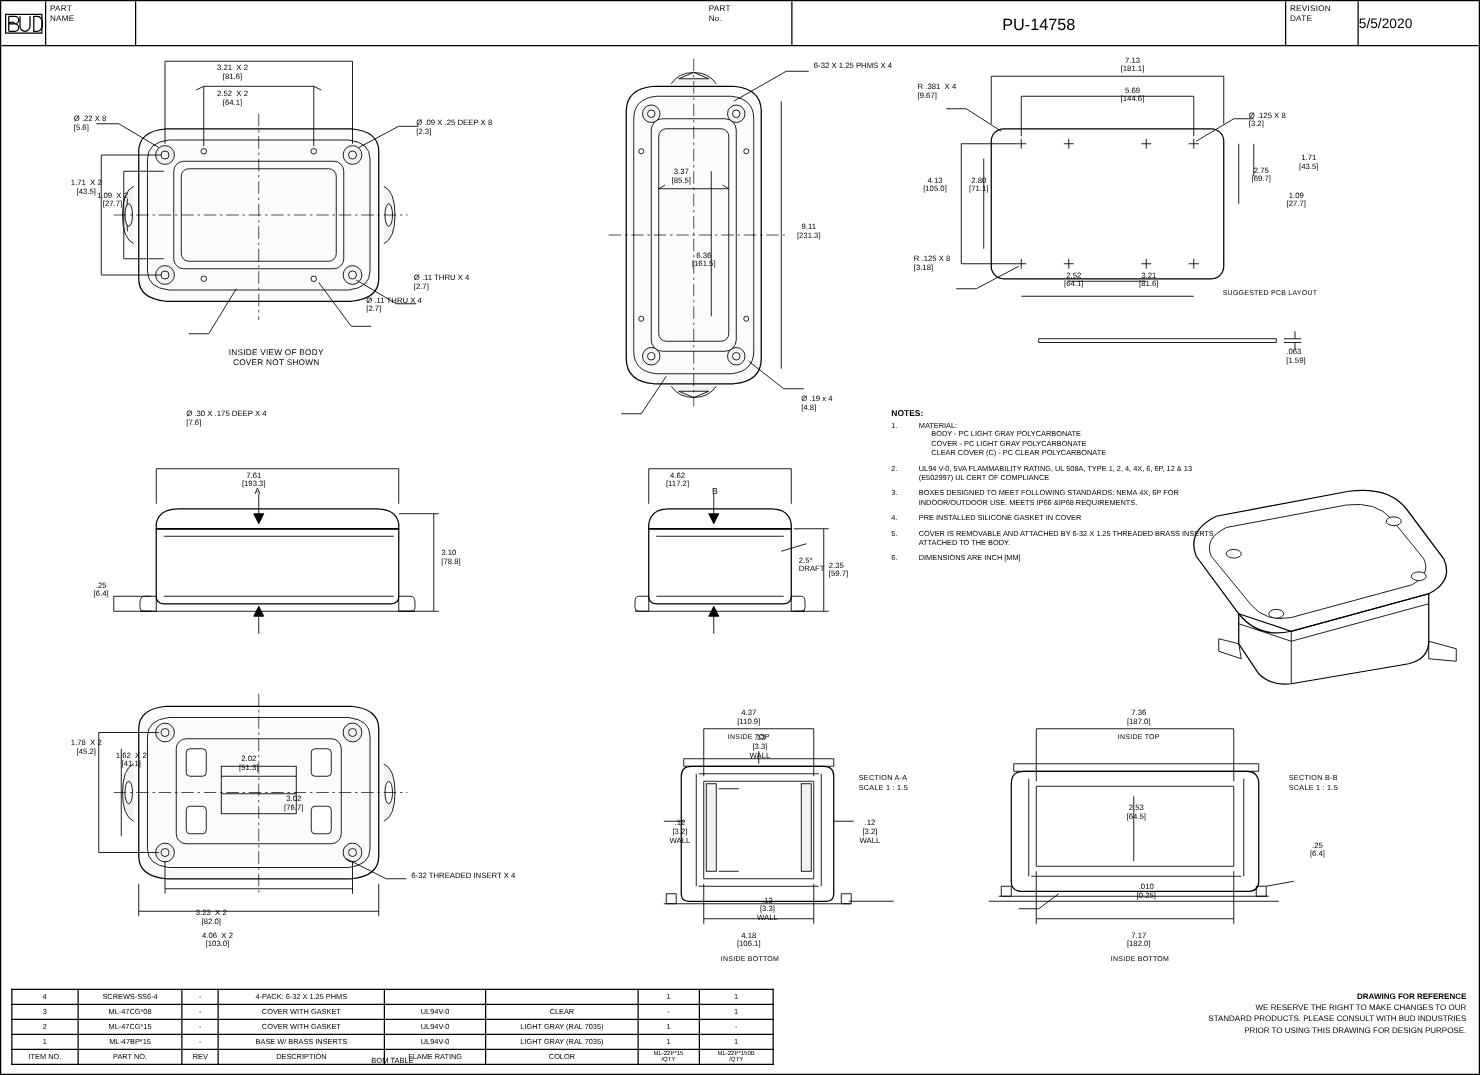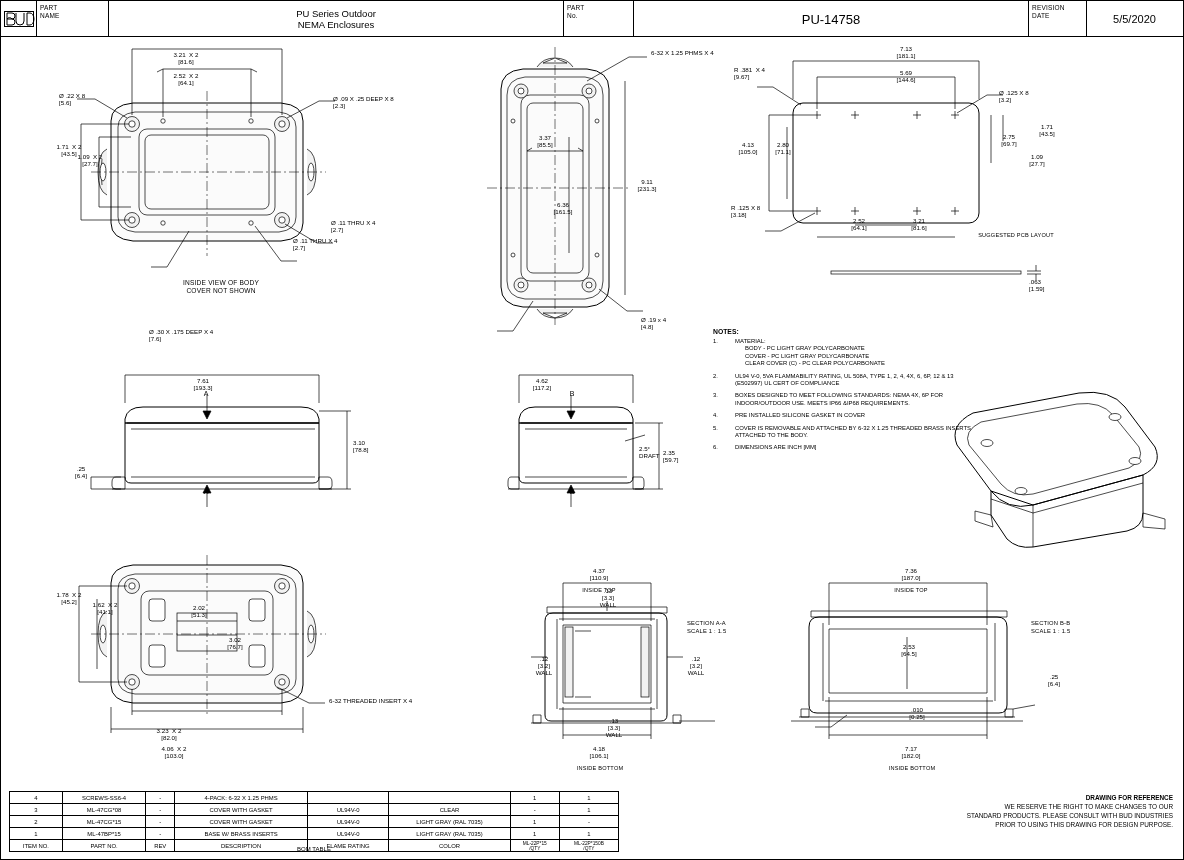--- a/index.html
+++ b/index.html
@@ -57,36 +57,32 @@
         <rect x="0.5" y="0.5" width="29" height="15" class="ln med" fill="#fff"></rect>
         <path d="M3 2 L3 14 M3 2 L8 2 A3 3 0 0 1 8 8 L3 8 A3 3 0 0 1 8 8 L8 8 A3 3 0 0 1 8 14 L3 14" class="ln med"></path>
         <path d="M12 2 L12 10 A4 4 0 0 0 20 10 L20 2" class="ln med"></path>
         <path d="M23 2 L23 14 L26 14 A4 6 0 0 0 26 2 L23 2" class="ln med"></path>
       </svg>
     </div>
     <div class="tb-cell" style="left:36px; width:72px;">
       <div class="tb-lbl" style="white-space:pre;">PART
 NAME</div>
     </div>
-    <div class="tb-cell" style="left:108px; width:455px; display:flex; align-items:center; justify-content:center;">
-      <div class="tb-val" style="white-space:pre; text-align:center;">PU Series Outdoor
-NEMA Enclosures</div>
-    </div>
     <div class="tb-cell" style="left:563px; width:70px;">
       <div class="tb-lbl" style="white-space:pre;">PART
 No.</div>
     </div>
     <div class="tb-cell" style="left:633px; width:395px; display:flex; align-items:center; justify-content:center;">
       <div class="tb-val" style="font-size:13px;">PU-14758</div>
     </div>
     <div class="tb-cell" style="left:1028px; width:58px;">
       <div class="tb-lbl" style="white-space:pre;">REVISION
 DATE</div>
     </div>
-    <div class="tb-cell" style="left:1086px; width:95px; border-right:none; display:flex; align-items:center; justify-content:center;">
+    <div class="tb-cell" style="left:1086px; width:95px; border-right:none; display:flex; align-items:center; justify-content:flex-start;">
       <div class="tb-val" style="font-size:11px;">5/5/2020</div>
     </div>
   </div>
 
   <div class="canvas" style="left:70px; top:90px; width:300px; height:200px;">
     <svg width="300" height="200" viewBox="0 0 300 200">
 
       <path d="M40 30 Q40 14 62 12 L210 12 Q232 14 232 30 L232 132 Q232 148 210 150 L62 150 Q40 148 40 132 Z" class="ln med filllight"></path>
       <path d="M47 36 Q47 23 64 21 L208 21 Q225 23 225 36 L225 126 Q225 139 208 141 L64 141 Q47 139 47 126 Z" class="ln thin" fill="#fff"></path>
 

